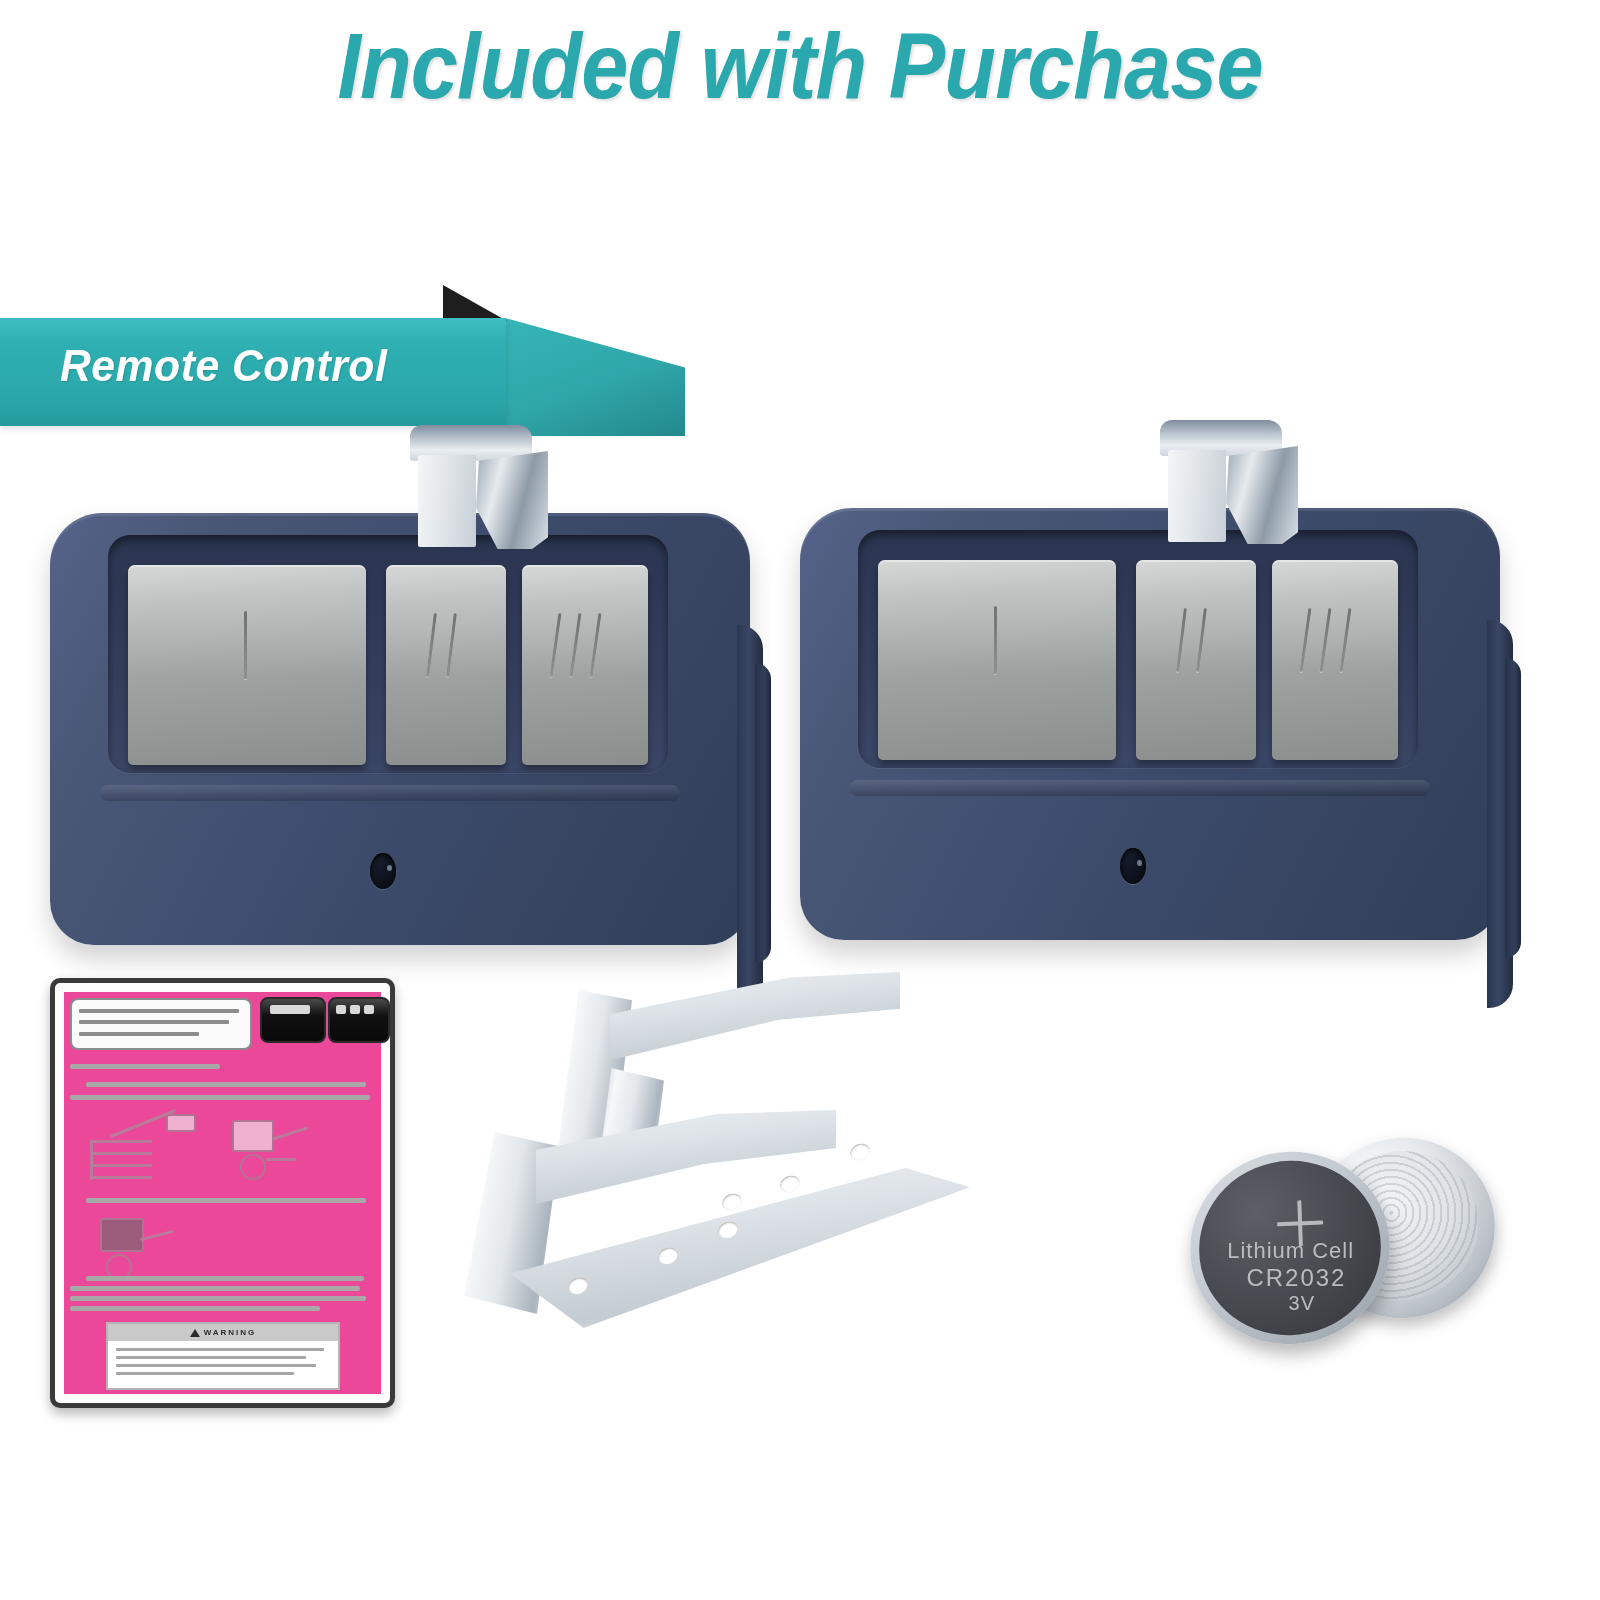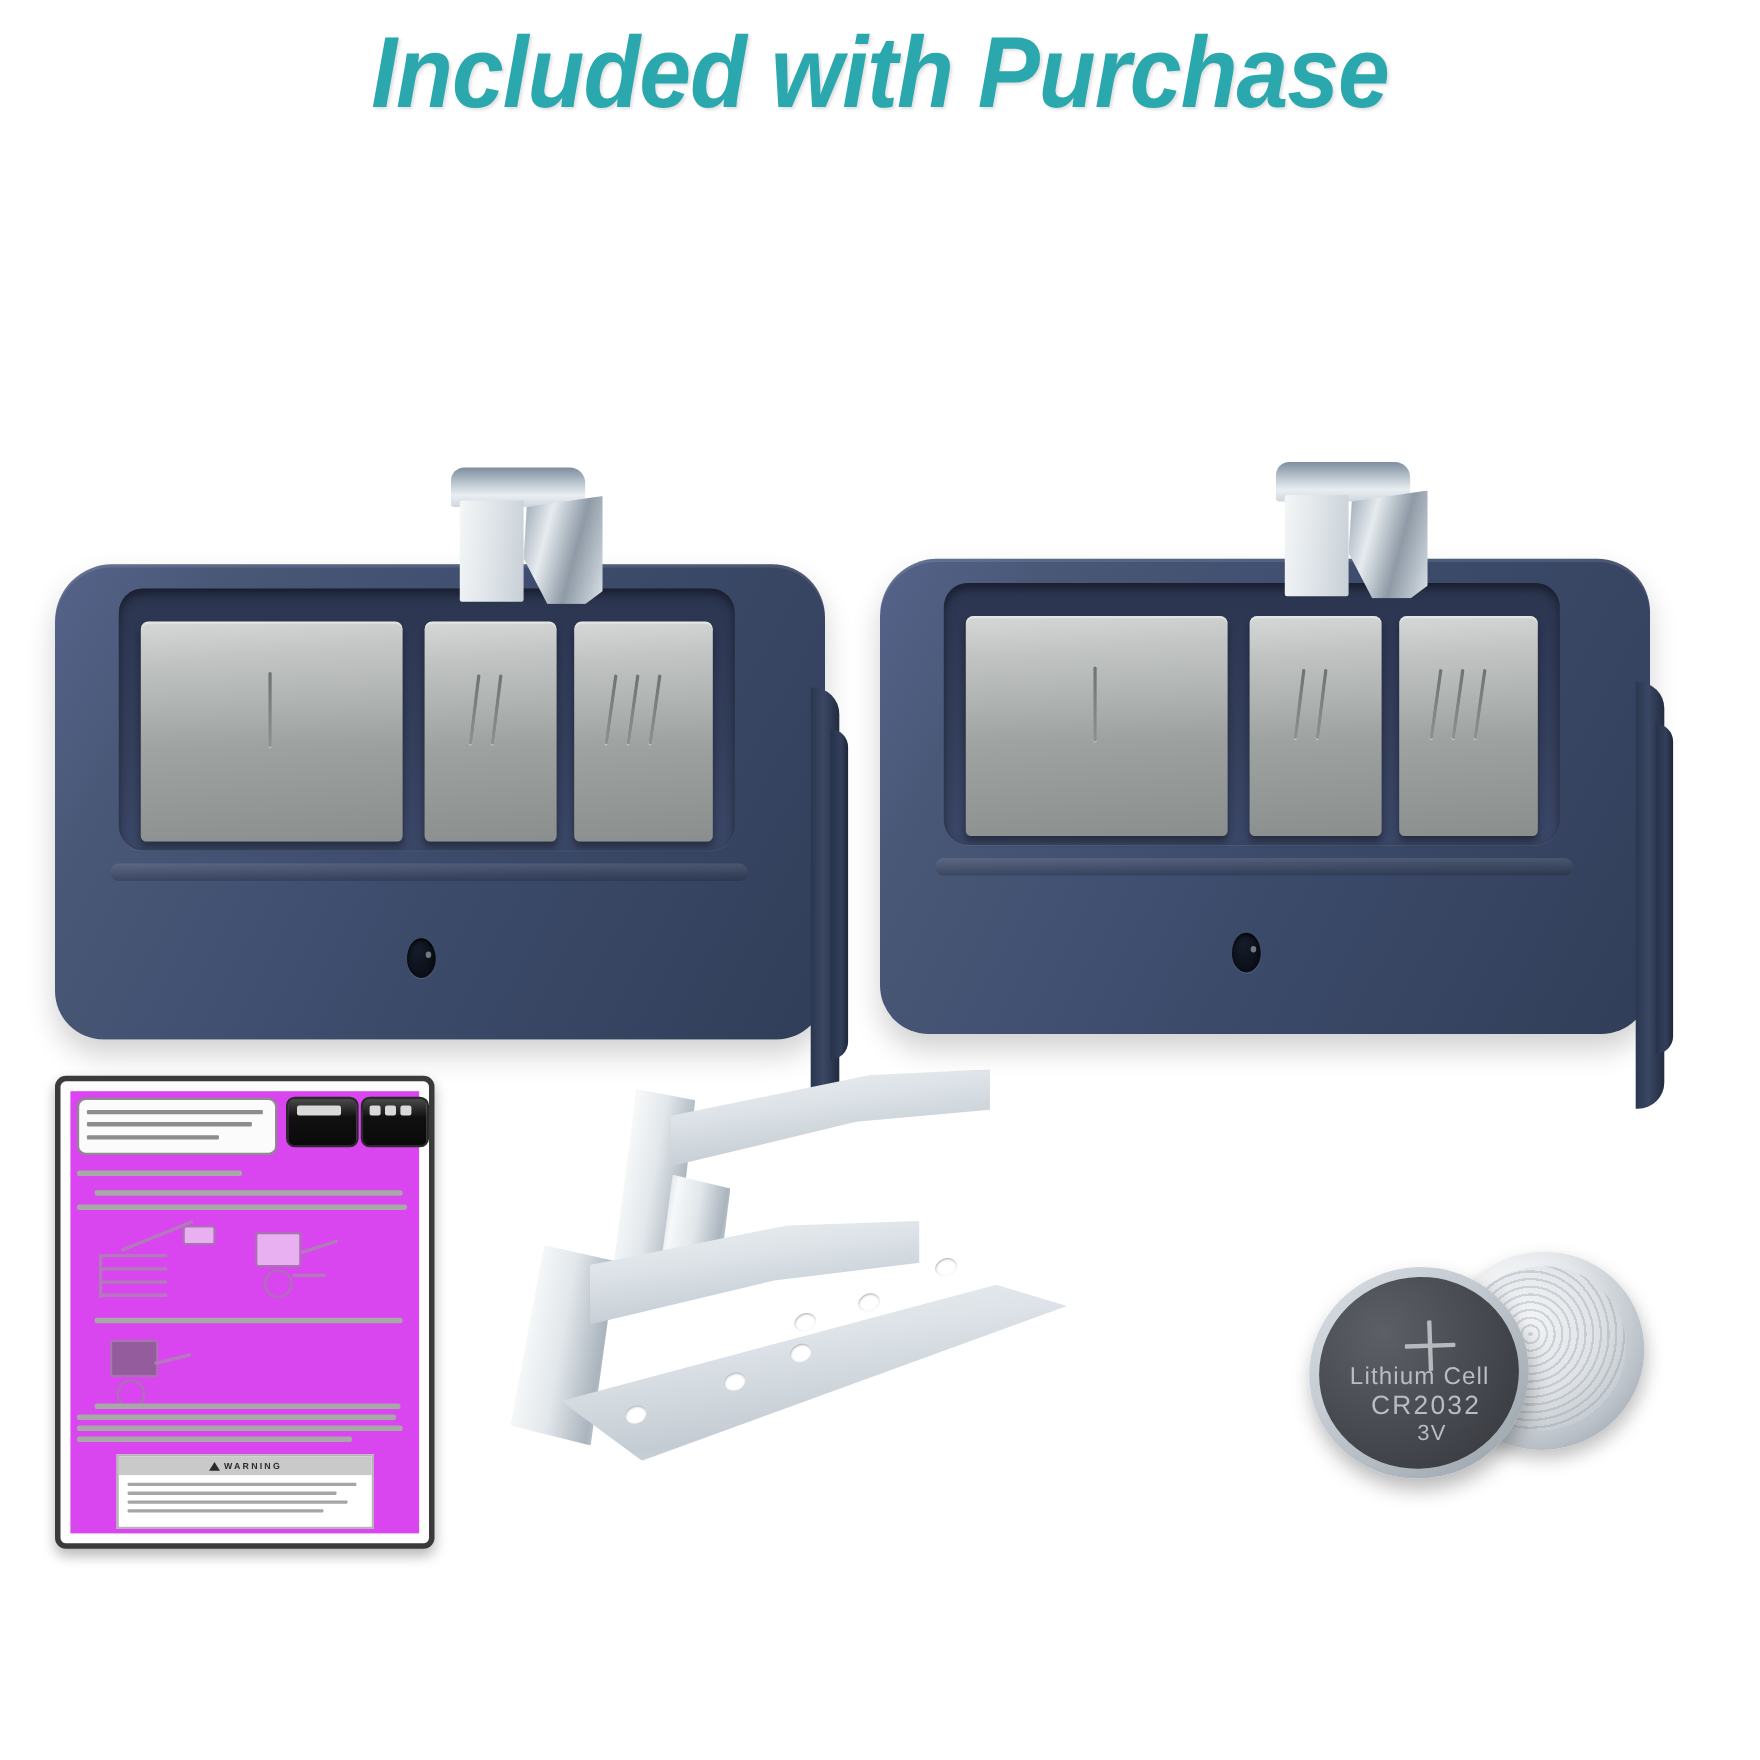--- a/index.html
+++ b/index.html
@@ -129,21 +129,21 @@
     content:"";position:absolute;right:4px;top:12px;width:5px;height:6px;
     border-radius:50%;background:rgba(190,205,220,.55);
   }
 
   
   .guide{
     position:absolute;left:50px;top:978px;width:335px;height:420px;
     background:#fdfdfd;border:5px solid #3a3a3a;border-radius:10px;
     box-shadow:0 6px 12px rgba(0,0,0,.28);overflow:hidden;
   }
-  .g-inner{position:absolute;inset:9px;background:#d946ef;}
+  .g-inner{position:absolute;inset:9px;background:#ec4899;}
   .g-hdrbox{
     position:absolute;left:6px;top:6px;width:178px;height:48px;
     border:2px solid #8c8c8c;border-radius:8px;background:#fbfbfb;
   }
   .g-hdrbox .ln{position:absolute;left:7px;height:4px;border-radius:1px;background:#8d8d8d;}
   .g-chip{
     position:absolute;top:5px;height:42px;border-radius:8px;
     background:linear-gradient(180deg,#4a4a4a 0%,#101010 40%,#0a0a0a 100%);
     border:2px solid #2a2a2a;
   }
@@ -229,20 +229,26 @@
   .ct2{top:60%;font-size:24px;letter-spacing:2px;}
   .ct3{top:76%;font-size:20px;letter-spacing:1px;}
 </style>
 </head>
 <body>
 
 <div class="stage">
 
   <div class="title">Included with Purchase</div>
 
+  <div class="ribbon-top">
+    <div class="tail"></div>
+    <div class="fold"></div>
+    <div class="body"></div>
+    <div class="label">Remote Control</div>
+  </div>
 
   <div class="remote r1">
     <div class="rm-clip" style="left:360px;top:0;">
       <div class="clip-top"></div>
       <div class="clip-left"></div>
       <div class="clip-right"></div>
     </div>
     <div class="rm-body">
       <div class="rm-side"></div>
       <div class="rm-side2"></div>

